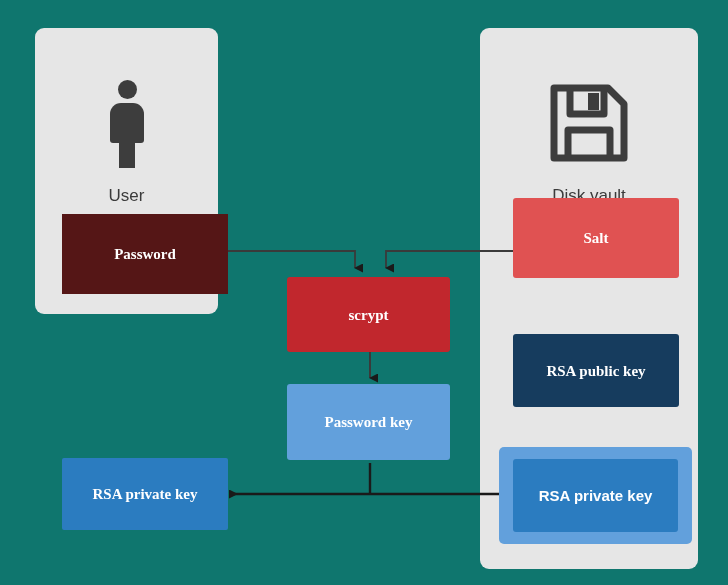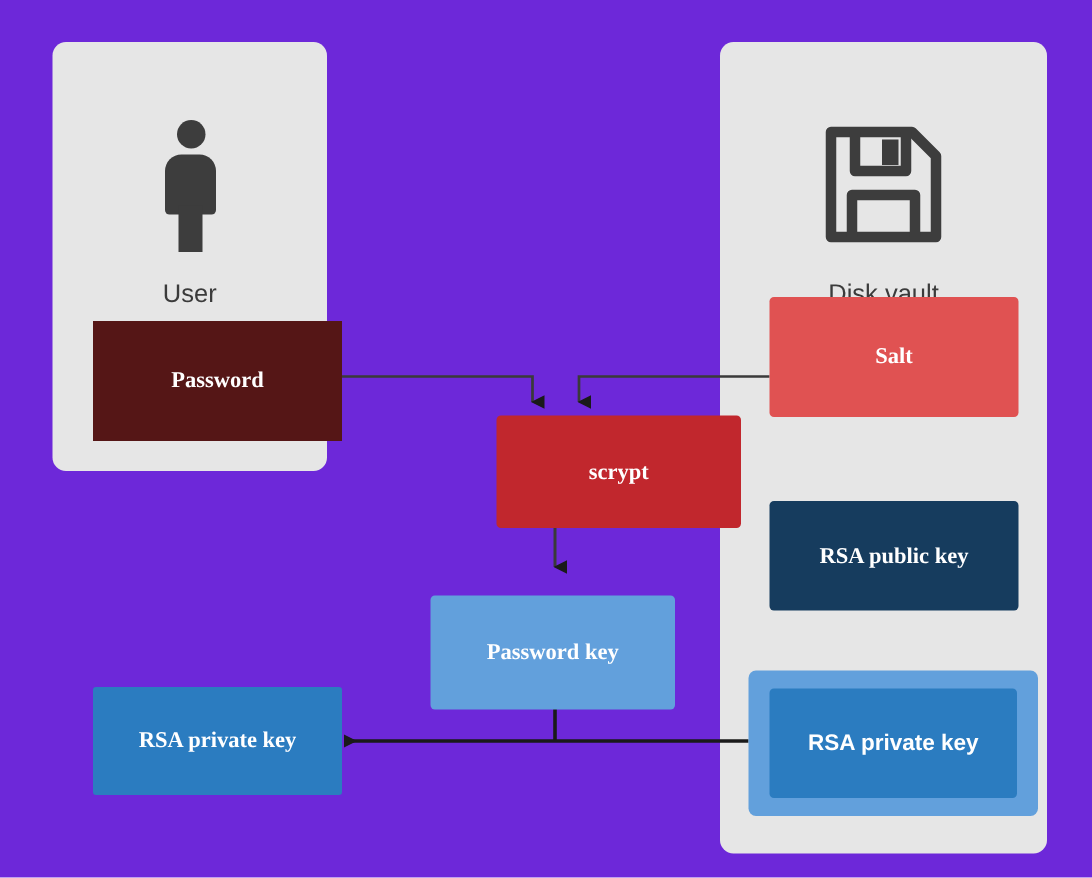--- a/index.html
+++ b/index.html
@@ -7,21 +7,21 @@
     padding: 0;
     background: #ffffff;
   }
   body {
     font-family: "Liberation Sans", sans-serif;
   }
   #canvas {
     position: relative;
     width: 728px;
     height: 585px;
-    background: #6d28d9;
+    background: #0f766e;
     overflow: hidden;
   }
   .panel {
     position: absolute;
     background: #e6e6e6;
     border-radius: 9px;
   }
   #panel-user   { left: 35px;  top: 28px;  width: 183px; height: 286px; }
   #panel-vault  { left: 480px; top: 28px;  width: 218px; height: 541px; }
 
@@ -67,22 +67,22 @@
     color: #ffffff;
     font-size: 15px;
     font-weight: bold;
     font-family: Liberation Serif, serif;
     box-sizing: border-box;
     text-align: center;
     line-height: 1.2;
   }
   #node-password   { left: 62px;  top: 214px; width: 166px; height: 80px;  background: #551616; }
   #node-salt       { left: 513px; top: 198px; width: 166px; height: 80px;  background: #e05252; border-radius: 3px; }
-  #node-scrypt     { left: 287px; top: 277px; width: 163px; height: 75px;  background: #c1272d; border-radius: 3px; margin-left: 44px; }
-  #node-pwkey      { left: 287px; top: 397px; width: 163px; height: 76px;  background: #62a0dc; border-radius: 3px; }
+  #node-scrypt     { left: 287px; top: 277px; width: 163px; height: 75px;  background: #c1272d; border-radius: 3px; }
+  #node-pwkey      { left: 287px; top: 384px; width: 163px; height: 76px;  background: #62a0dc; border-radius: 3px; }
   #node-rsa-public { left: 513px; top: 334px; width: 166px; height: 73px;  background: #163c5e; border-radius: 3px; }
   #node-rsa-left   { left: 62px;  top: 458px; width: 166px; height: 72px;  background: #2b7cc0; border-radius: 2px; }
 
   #node-rsa-wrapper {
     position: absolute;
     left: 499px; top: 447px; width: 193px; height: 97px;
     background: #62a0dc;
     border-radius: 5px;
   }
   #node-rsa-inner {

